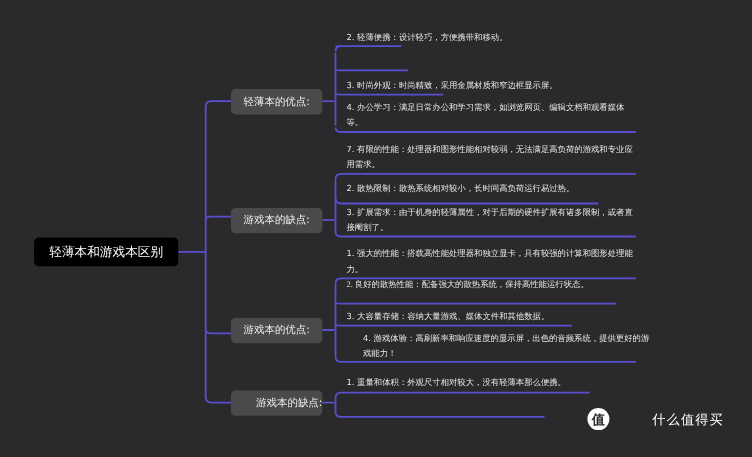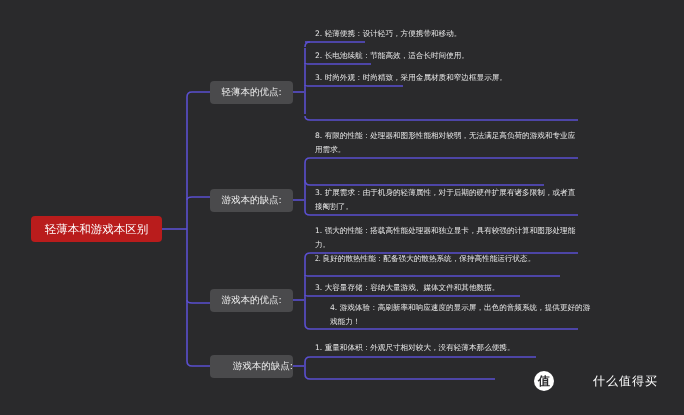--- a/index.html
+++ b/index.html
@@ -21,21 +21,21 @@
     }
     svg.lines {
       position: absolute;
       left: 0; top: 0;
       width: 684px; height: 415px;
     }
     .root {
       position: absolute;
       left: 31px; top: 216px;
       width: 131px; height: 26px;
-      background: #b91c1c;
+      background: #000000;
       border-radius: 4px;
       color: #ffffff;
       font-size: 11.5px;
       display: flex;
       align-items: center;
       justify-content: center;
       box-sizing: border-box;
     }
     .branch {
       position: absolute;
@@ -131,27 +131,28 @@
   </svg>
 
   <div class="root">
     <span>轻薄本和游戏本区别</span>
   </div>
 
   <div class="branch" style="left:210px; top:81px;">
     <span>轻薄本的优点:</span>
   </div>
   <div class="leaf" style="top:27px; width:260px;">2. 轻薄便携：设计轻巧，方便携带和移动。</div>
-  <div class="leaf" style="top:49px; width:260px;">2. 长电池续航：节能高效，适合长时间使用。</div>
   <div class="leaf" style="top:71px; width:260px;">3. 时尚外观：时尚精致，采用金属材质和窄边框显示屏。</div>
+  <div class="leaf" style="top:91px; width:262px;">4. 办公学习：满足日常办公和学习需求，如浏览网页、编辑文档和观看媒体等。</div>
 
   <div class="branch" style="left:210px; top:189px;">
     <span>游戏本的缺点:</span>
   </div>
-  <div class="leaf" style="top:129px; width:262px;">8. 有限的性能：处理器和图形性能相对较弱，无法满足高负荷的游戏和专业应用需求。</div>
+  <div class="leaf" style="top:129px; width:262px;">7. 有限的性能：处理器和图形性能相对较弱，无法满足高负荷的游戏和专业应用需求。</div>
+  <div class="leaf" style="top:165px; width:262px;">2. 散热限制：散热系统相对较小，长时间高负荷运行易过热。</div>
   <div class="leaf" style="top:186px; width:262px;">3. 扩展需求：由于机身的轻薄属性，对于后期的硬件扩展有诸多限制，或者直接阉割了。</div>
 
   <div class="branch" style="left:210px; top:289px;text-align:center;">
     <span>游戏本的优点:</span>
   </div>
   <div class="leaf" style="top:224px; width:262px;">1. 强大的性能：搭载高性能处理器和独立显卡，具有较强的计算和图形处理能力。</div>
   <div class="leaf" style="top:252px; width:262px;font-family:Liberation Serif, serif;">2. 良好的散热性能：配备强大的散热系统，保持高性能运行状态。</div>
   <div class="leaf" style="top:281px; width:262px;">3. 大容量存储：容纳大量游戏、媒体文件和其他数据。</div>
   <div class="leaf" style="top:301px; width:262px;margin-left:15px;">4. 游戏体验：高刷新率和响应速度的显示屏，出色的音频系统，提供更好的游戏能力！</div>
 

